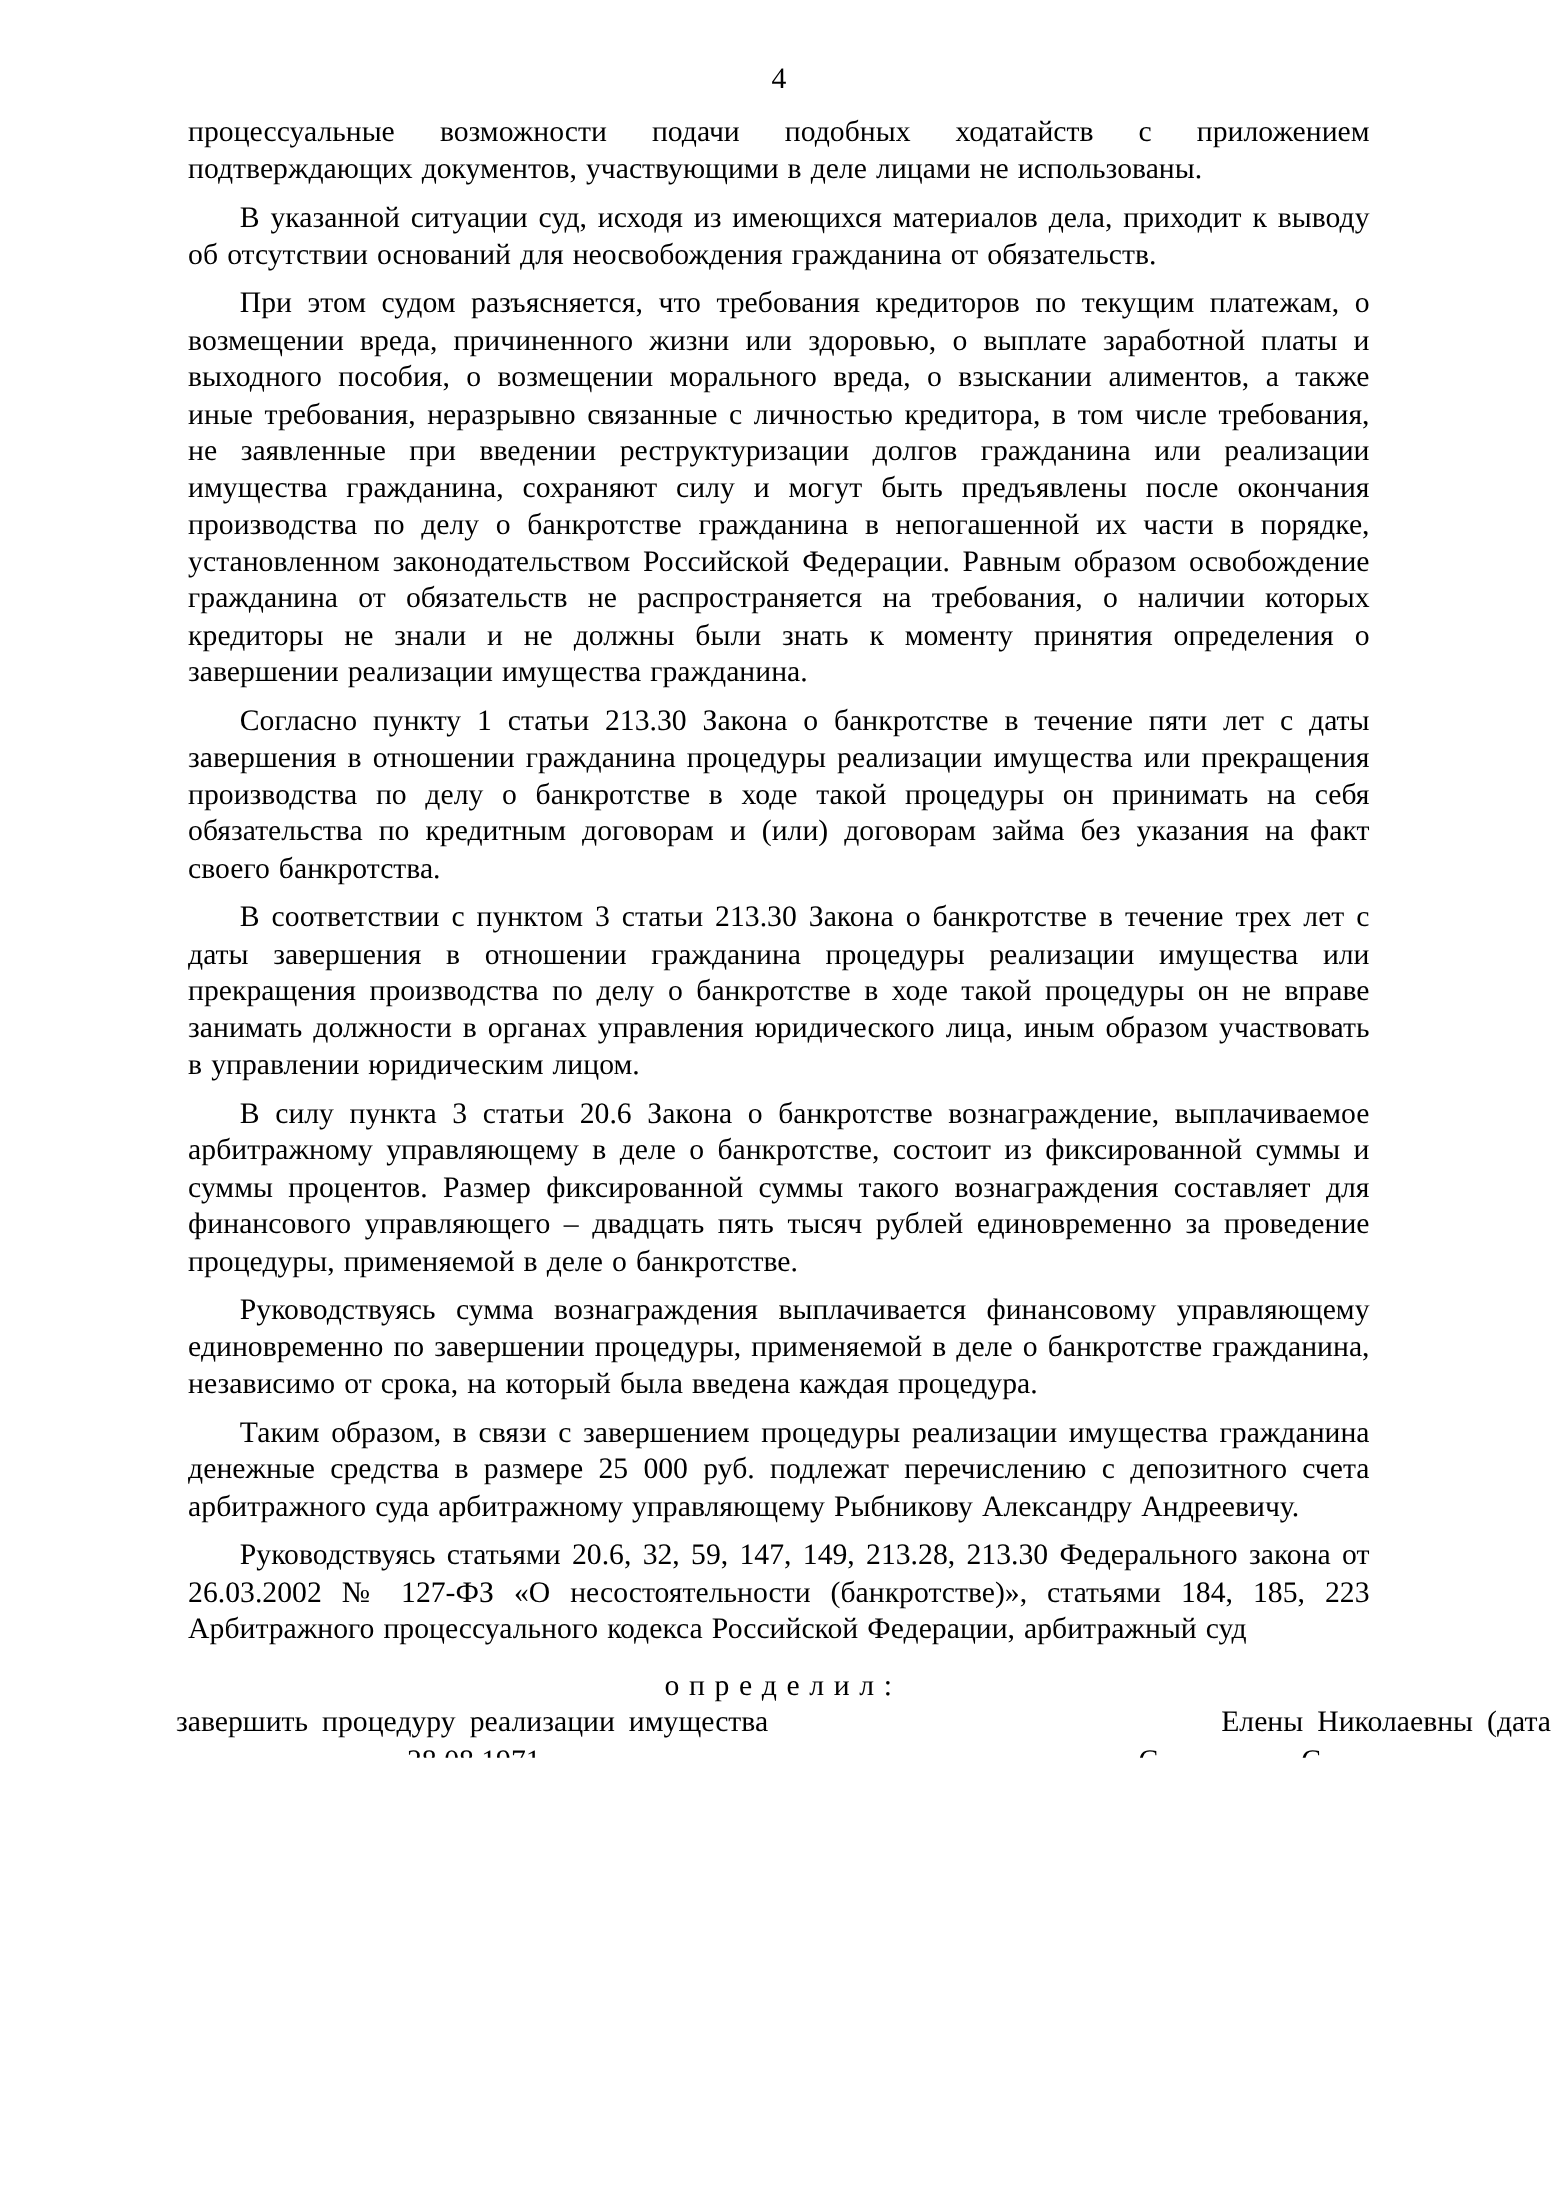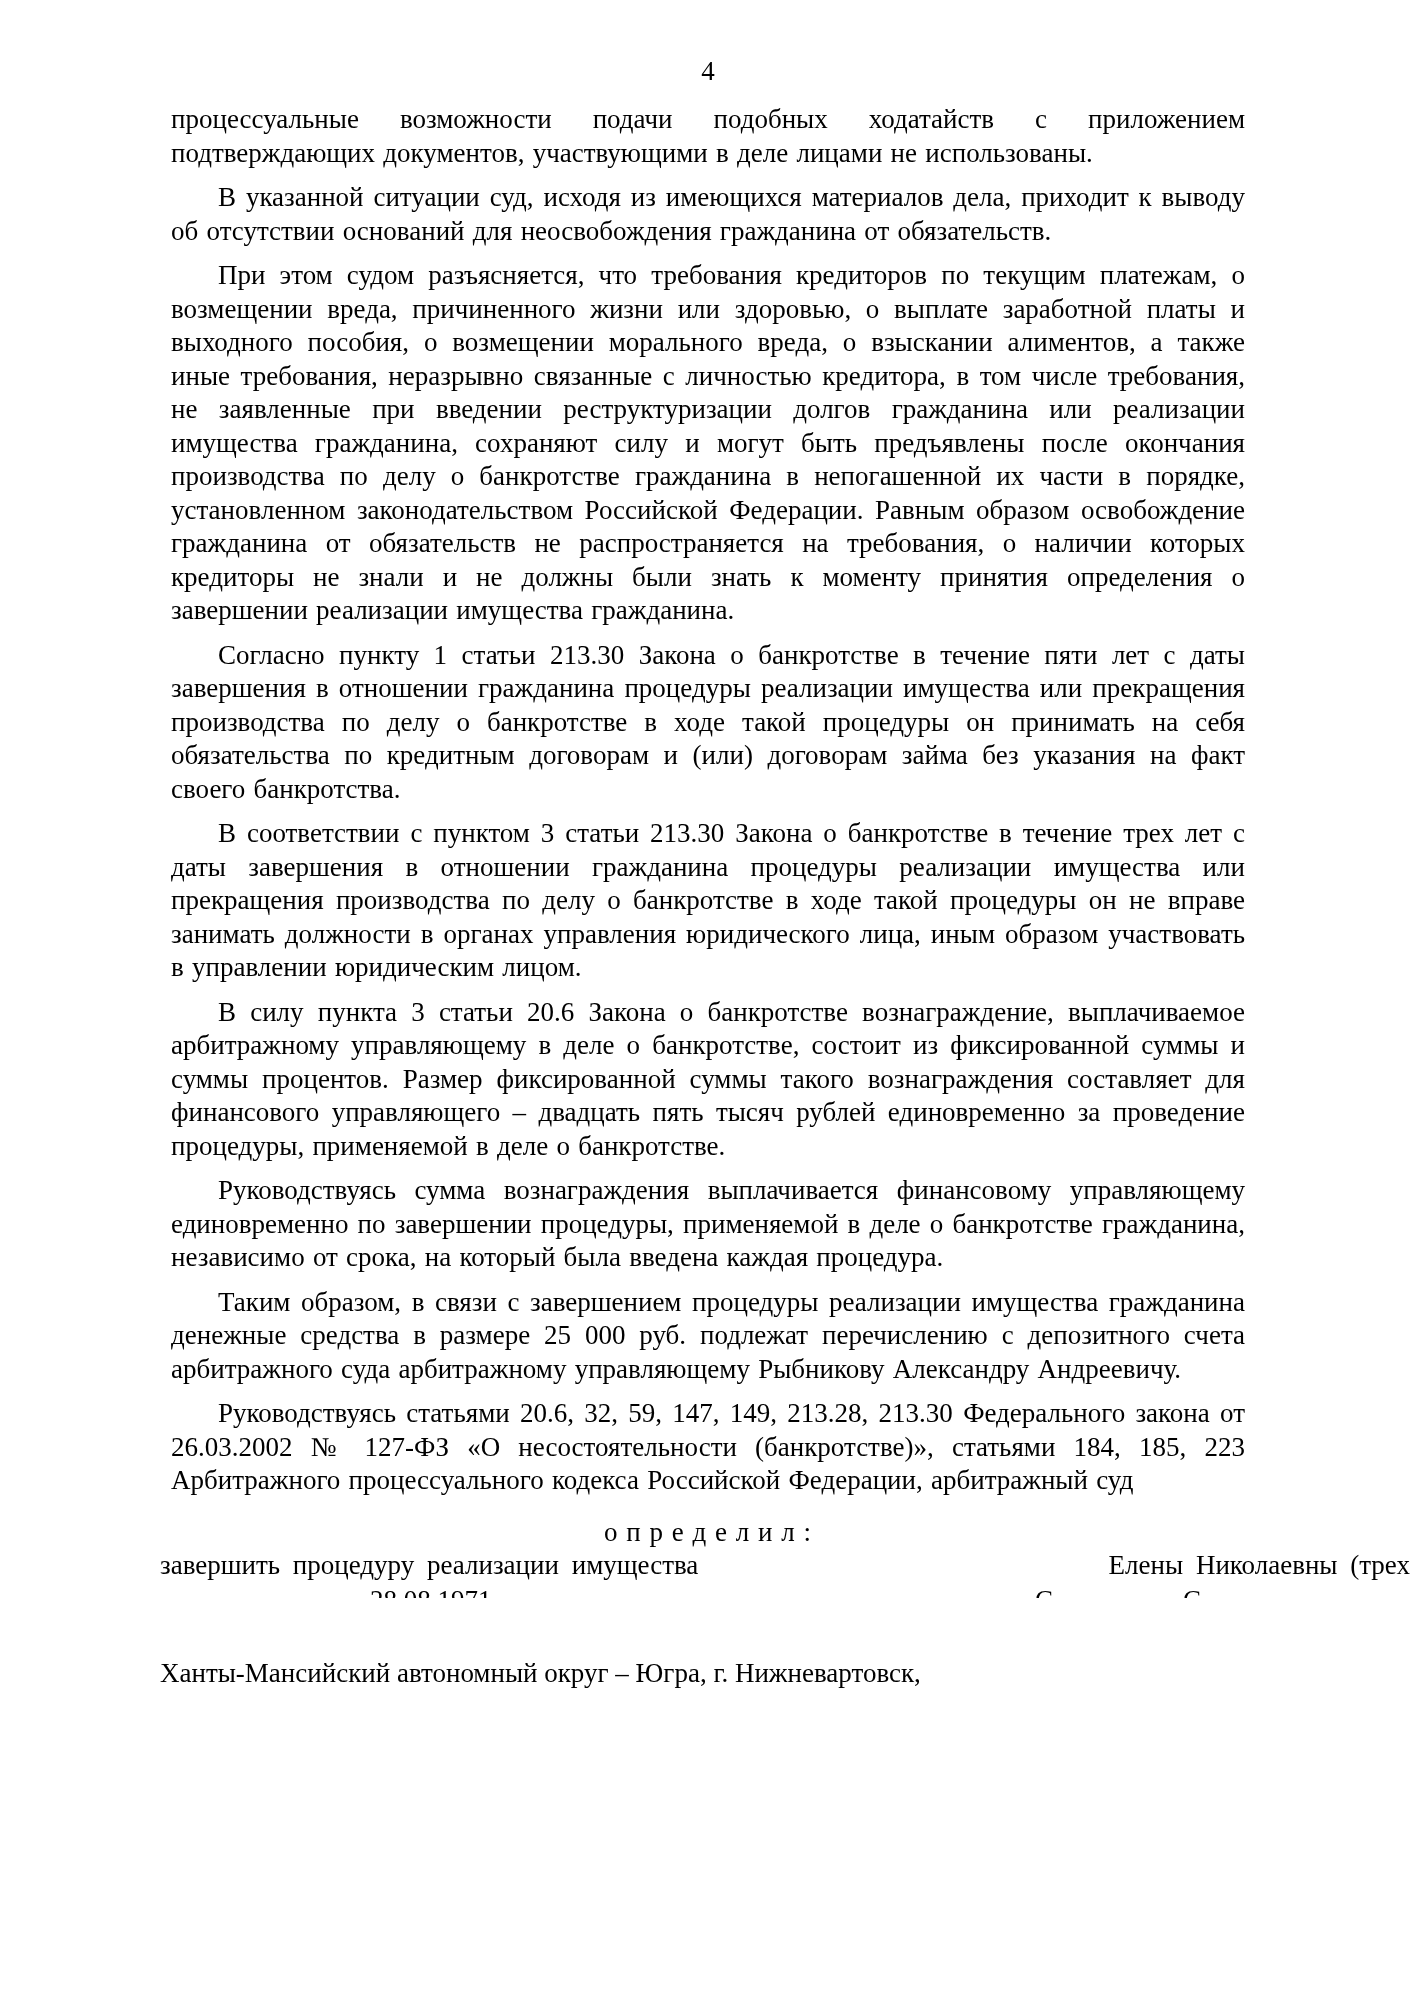--- a/index.html
+++ b/index.html
@@ -91,25 +91,24 @@
     <p>Руководствуясь сумма вознаграждения выплачивается финансовому управляющему единовременно по завершении процедуры, применяемой в деле о банкротстве гражданина, независимо от срока, на который была введена каждая процедура.</p>
     <p>Таким образом, в связи с завершением процедуры реализации имущества гражданина денежные средства в размере 25 000 руб. подлежат перечислению с депозитного счета арбитражного суда арбитражному управляющему Рыбникову Александру Андреевичу.</p>
     <p>Руководствуясь статьями 20.6, 32, 59, 147, 149, 213.28, 213.30 Федерального закона от 26.03.2002 № 127-ФЗ «О несостоятельности (банкротстве)», статьями 184, 185, 223 Арбитражного процессуального кодекса Российской Федерации, арбитражный суд</p>
   </div>
 
   <div class="operative-heading">о п р е д е л и л :</div>
 
   <div class="resolution-line">
     <span>завершить процедуру реализации имущества</span>
     <span class="redaction-gap"></span>
-    <span>Елены Николаевны (трех</span>
+    <span>Елены Николаевны (дата</span>
   </div>
 
   <div class="clipped-line">
     <span class="frag-date">28.08.1971</span>
     <span class="frag-letter1">С</span>
     <span class="frag-letter2">С</span>
 
   </div>
 
-  <div class="footer-line">Ханты-Мансийский автономный округ – Югра, г. Нижневартовск,</div>
 
 </div>
 
 </body></html>

